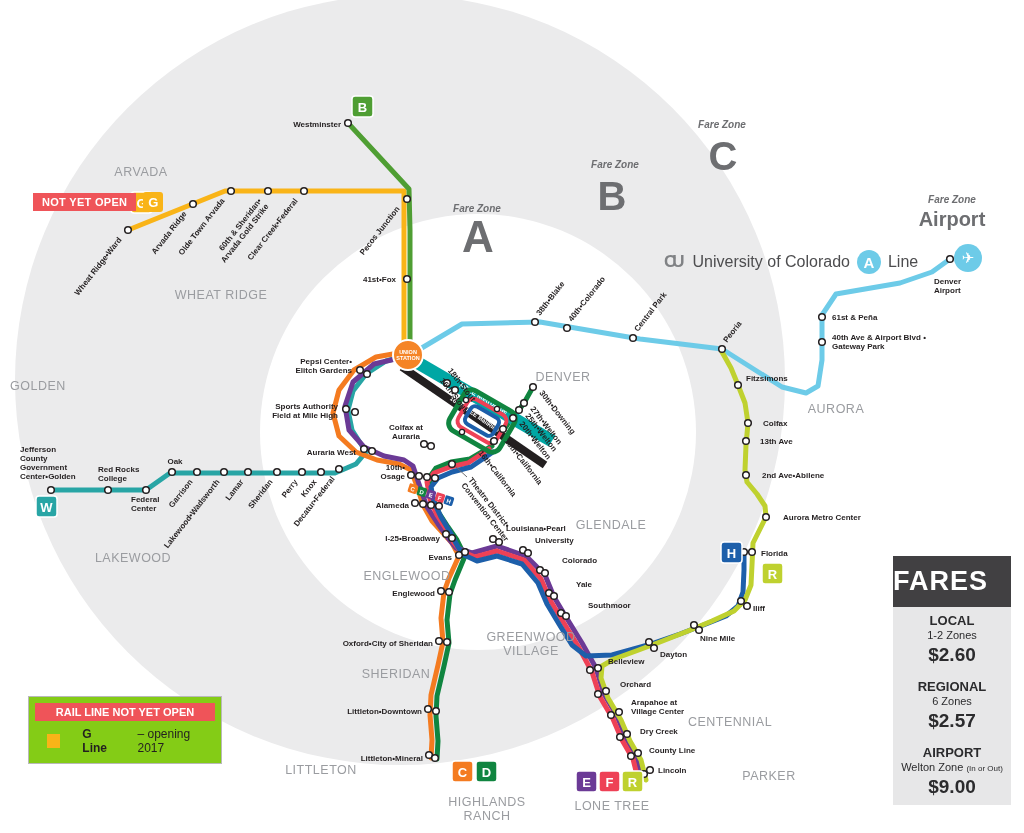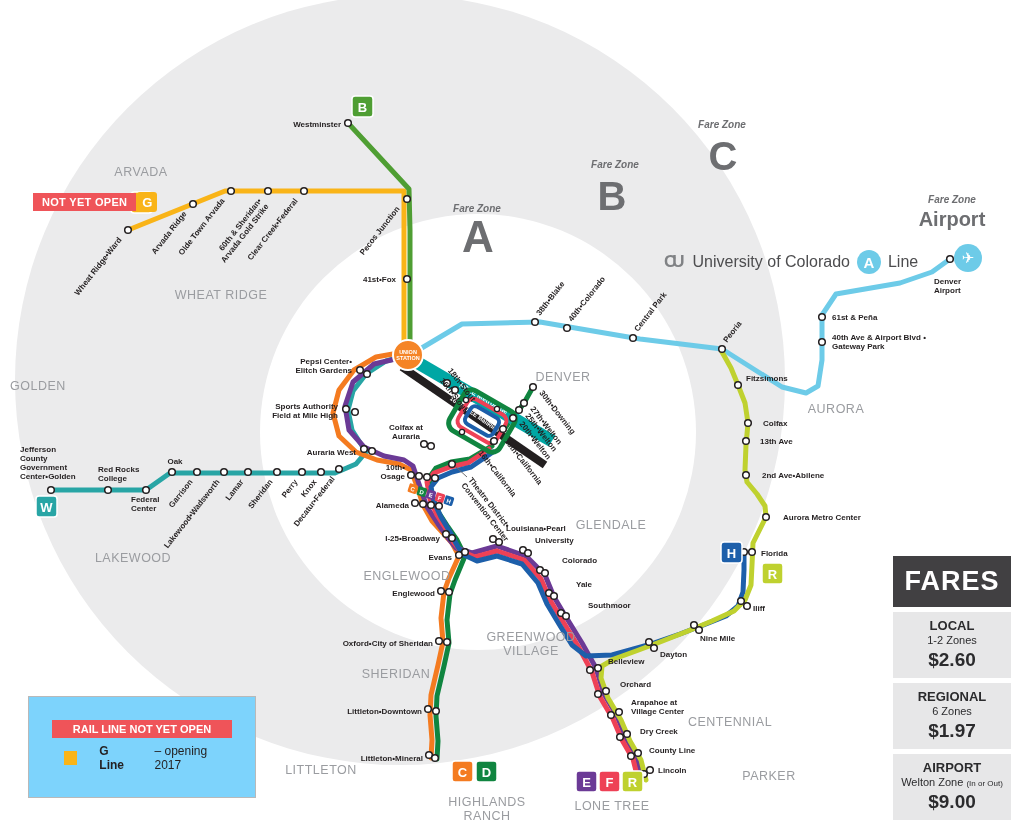--- a/index.html
+++ b/index.html
@@ -1,31 +1,31 @@
 <!DOCTYPE html>
 <html><head>
 <meta charset="utf-8">
 <style>
   html,body{margin:0;padding:0;background:#fff;}
   .canvas{position:relative;width:1024px;height:833px;background:#fff;overflow:hidden;
           font-family:"Liberation Sans",sans-serif;}
   svg{position:absolute;left:0;top:0;}
-  .chip-row{position:absolute;left:33px;top:192px;display:flex;gap:1px;align-items:center;text-align:right;}
+  .chip-row{position:absolute;left:33px;top:192px;display:flex;gap:7px;align-items:center;text-align:right;}
   .nyo{background:#EF5459;color:#fff;font-weight:bold;font-size:11px;padding:3px 9px;letter-spacing:.3px;}
   .gchip{width:20px;height:20px;background:#F9B418;color:#fff;font-weight:bold;font-size:13px;
          display:flex;align-items:center;justify-content:center;border-radius:3px;}
-  .legend{position:absolute;left:28px;top:696px;width:180px;background:#7dd3fc;border:1px solid #b9b9b9;padding:23px;}
+  .legend{position:absolute;left:28px;top:696px;width:180px;background:#84cc16;border:1px solid #b9b9b9;padding:6px;}
   .legend-hdr{background:#EF5459;color:#fff;font-weight:bold;font-size:11px;text-align:center;padding:3px 0;}
   .legend-row{display:flex;align-items:center;gap:22px;padding:6px 4px 2px 12px;font-size:12px;color:#231F20;}
   .legend-swatch{width:15px;height:14px;background:#F9B418;}
   .legend-row b{font-weight:bold;}
   .fares{position:absolute;left:893px;top:556px;width:118px;}
-  .fares-hdr{background:#414042;color:#fff;font-weight:bold;font-size:27px;text-align:center;
+  .fares-hdr{background:#414042;color:#fff;font-weight:bold;font-size:27px;text-align:left;
              padding:10px 0;letter-spacing:1px;}
-  .fare-item{background:#E7E7E8;margin-top:5px;text-align:center;padding:6px 2px 7px;color:#2B2B2D;}
+  .fare-item{background:#E7E7E8;text-align:center;padding:6px 2px 7px;color:#2B2B2D;}
   .fare-name{font-weight:bold;font-size:13px;}
   .fare-zones{font-size:11px;margin-top:1px;}
   .fare-note{font-size:8px;}
   .fare-price{font-weight:bold;font-size:19px;margin-top:3px;}
   .branding{position:absolute;left:664px;top:250px;display:flex;align-items:center;gap:7px;
             color:#4D4D4F;font-size:16px;}
   .culogo{color:#808285;font-weight:bold;font-size:17px;letter-spacing:-4px;padding-right:5px;}
   .abadge{width:24px;height:24px;border-radius:50%;background:#6DCBE8;color:#fff;font-weight:bold;
           font-size:15px;display:flex;align-items:center;justify-content:center;}
 </style>
@@ -308,21 +308,21 @@
   <div class="fares">
     <div class="fares-hdr">FARES</div>
     <div class="fare-item">
       <div class="fare-name">LOCAL</div>
       <div class="fare-zones">1-2 Zones</div>
       <div class="fare-price">$2.60</div>
     </div>
     <div class="fare-item">
       <div class="fare-name">REGIONAL</div>
       <div class="fare-zones">6 Zones</div>
-      <div class="fare-price">$1.97</div>
+      <div class="fare-price">$2.57</div>
     </div>
     <div class="fare-item">
       <div class="fare-name">AIRPORT</div>
       <div class="fare-zones">
         <span>Welton Zone</span>
         <span class="fare-note">(In or Out)</span>
       </div>
       <div class="fare-price">$9.00</div>
     </div>
   </div>

